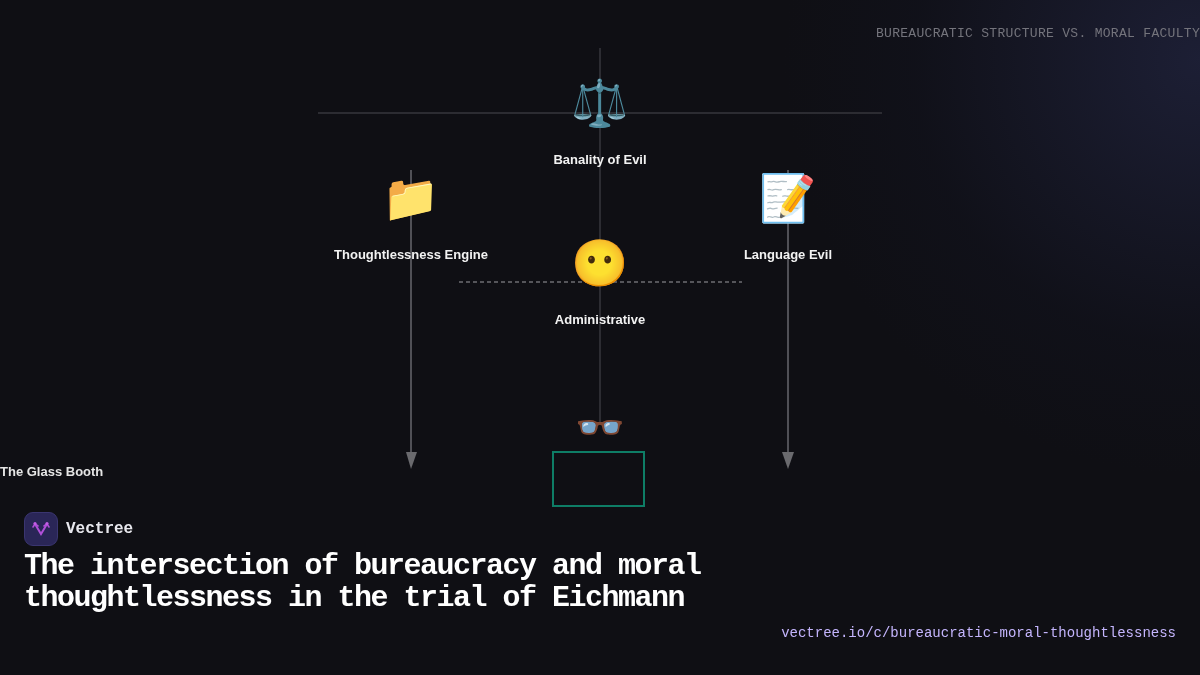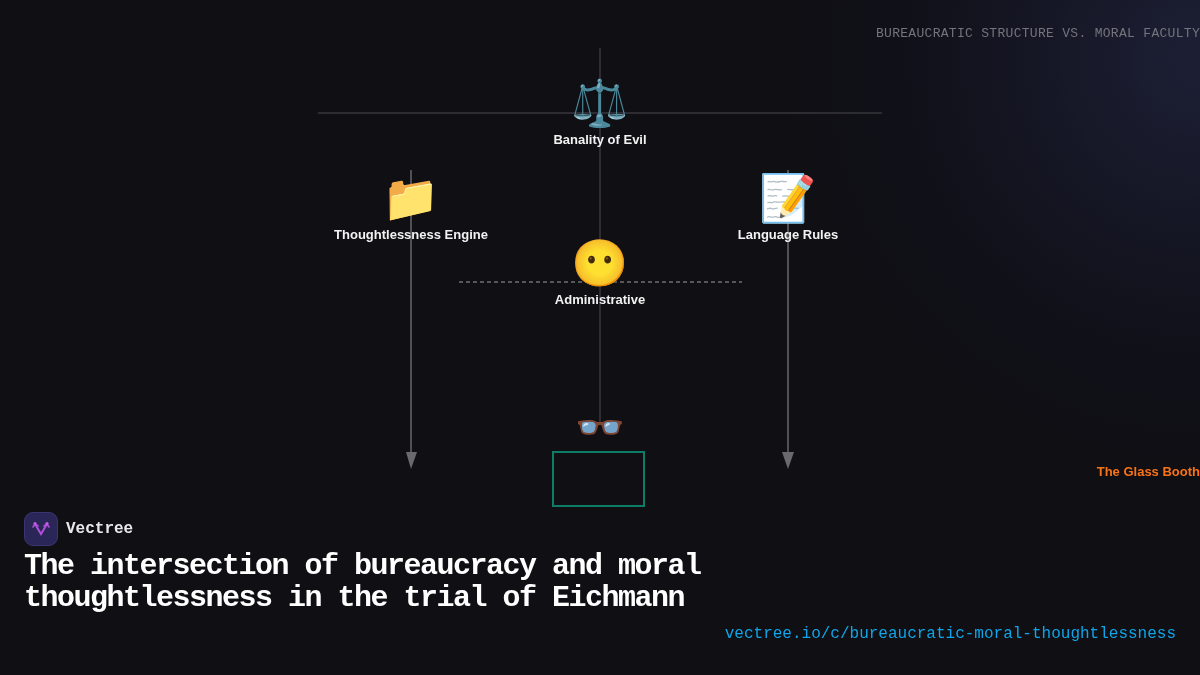--- a/index.html
+++ b/index.html
@@ -16,44 +16,44 @@
   }
   .diagram-title {
     position:absolute; left:0; width:1200px; top:26px; text-align:right;
     font-family:"Liberation Mono", monospace; font-size:13px; color:#74747c;
     letter-spacing:0.3px;
   }
   svg.edges { position:absolute; left:0; top:0; }
   .node { position:absolute; text-align:center; transform:translateX(-50%); }
   .node .icon { font-size:46px; line-height:54px; display:block; }
   .node .label {
-    display:block; font-size:13px; font-weight:bold; color:#f2f2f2; white-space:nowrap; margin-top:2px;
+    display:block; font-size:13px; font-weight:bold; color:#f2f2f2; white-space:nowrap; margin-top:22px;
   }
   .booth-box {
     position:absolute; left:552px; top:451px; width:93px; height:56px;
     border:2px solid #0e7d66; box-sizing:border-box;
   }
   .booth-label {
-    position:absolute; left:0; width:1200px; top:464px; text-align:right;
-    font-size:13px; font-weight:bold; color:#f97316;
+    position:absolute; left:0; width:1200px; top:464px; text-align:left;
+    font-size:13px; font-weight:bold; color:#e5e5e5;
   }
   .brand { position:absolute; left:24px; top:512px; display:flex; align-items:center; gap:8px;text-align:center; }
   .brand-logo {
     width:34px; height:34px; border-radius:9px; background:#2a2657;
     border:1px solid #3a3570; box-sizing:border-box; display:flex; align-items:center; justify-content:center;
   }
   .brand-name { font-family:"Liberation Mono", monospace; font-weight:bold; font-size:16px; color:#e8e8ee; }
   .headline {
     position:absolute; left:24px; top:550px; width:790px;
     font-family:"Liberation Mono", monospace; font-weight:bold; font-size:30px;
     line-height:32px; color:#ffffff; letter-spacing:-1.5px;
   }
   .url {
     position:absolute; right:24px; top:625px;
-    font-family:"Liberation Mono", monospace; font-size:16px; color:#0ea5e9;
+    font-family:"Liberation Mono", monospace; font-size:14px; color:#c4b5fd;
   }
 </style>
 </head>
 <body>
 
 <div class="bg-glow"></div>
 
 <div class="diagram-title">BUREAUCRATIC STRUCTURE VS. MORAL FACULTY</div>
 
 <svg class="edges" width="1200" height="675">
@@ -76,21 +76,21 @@
   <span class="label">Banality of Evil</span>
 </div>
 
 <div class="node" style="left:411px; top:171px;">
   <span class="icon">📁</span>
   <span class="label">Thoughtlessness Engine</span>
 </div>
 
 <div class="node" style="left:788px; top:171px;">
   <span class="icon">📝</span>
-  <span class="label">Language Rules</span>
+  <span class="label">Language Evil</span>
 </div>
 
 <div class="node" style="left:600px; top:236px;">
   <span class="icon">😶</span>
   <span class="label">Administrative</span>
 </div>
 
 <div class="node" style="left:600px; top:400px;">
   <span class="icon" style="font-size:40px;">👓</span>
 </div>

